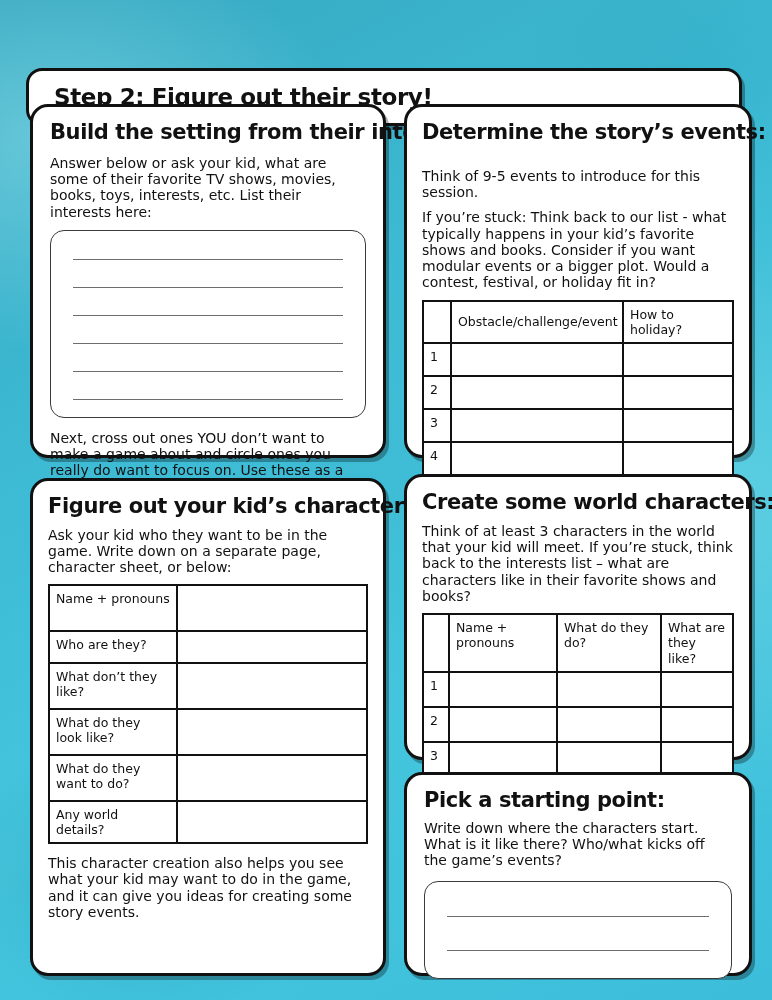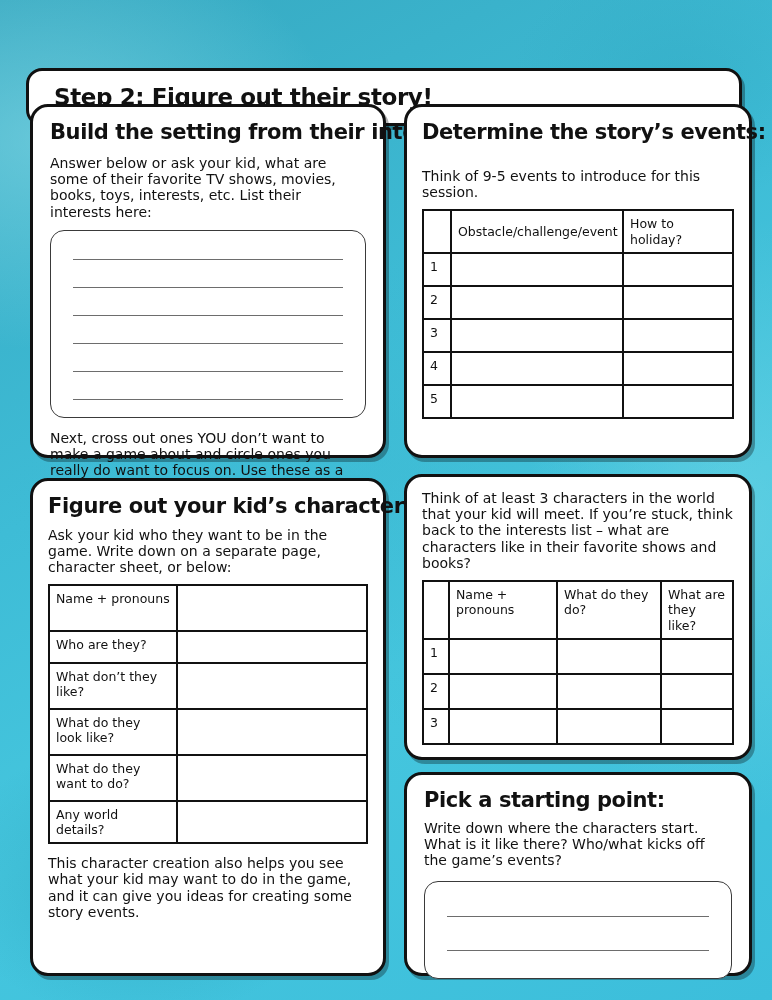--- a/index.html
+++ b/index.html
@@ -207,20 +207,21 @@
       <div class="wline" style="top:168px"></div>
     </div>
 
     <div class="body-text" id="setting-foot">Next, cross out ones YOU don’t want to make a game about and circle ones you really do want to focus on. Use these as a base for your setting!</div>
   </div>
 
   <div class="panel" id="panel-events">
     <div class="panel-title">Determine the story’s events:</div>
     <div class="body-text">
       <p>Think of 9-5 events to introduce for this session.</p>
+      <p>If you’re stuck: Think back to our list - what typically happens in your kid’s favorite shows and books. Consider if you want modular events or a bigger plot. Would a contest, festival, or holiday fit in?</p>
     </div>
 
     <table class="sheet" id="events-table">
       <colgroup>
           <col class="c-num">
           <col class="c-obs">
           <col class="c-res">
         </colgroup>
       <thead>
         <tr>
@@ -293,20 +294,21 @@
           <td class="hd">Any world details?</td>
           <td class="blank"></td>
         </tr>
       </tbody>
     </table>
 
     <div class="body-text" id="character-foot">This character creation also helps you see what your kid may want to do in the game, and it can give you ideas for creating some story events.</div>
   </div>
 
   <div class="panel" id="panel-world">
+    <div class="panel-title">Create some world characters:</div>
     <div class="body-text">Think of at least 3 characters in the world that your kid will meet. If you’re stuck, think back to the interests list – what are characters like in their favorite shows and books?</div>
 
     <table class="sheet" id="world-table">
       <colgroup>
           <col class="c-num">
           <col class="c-n">
           <col class="c-d">
           <col class="c-l">
         </colgroup>
       <thead>

